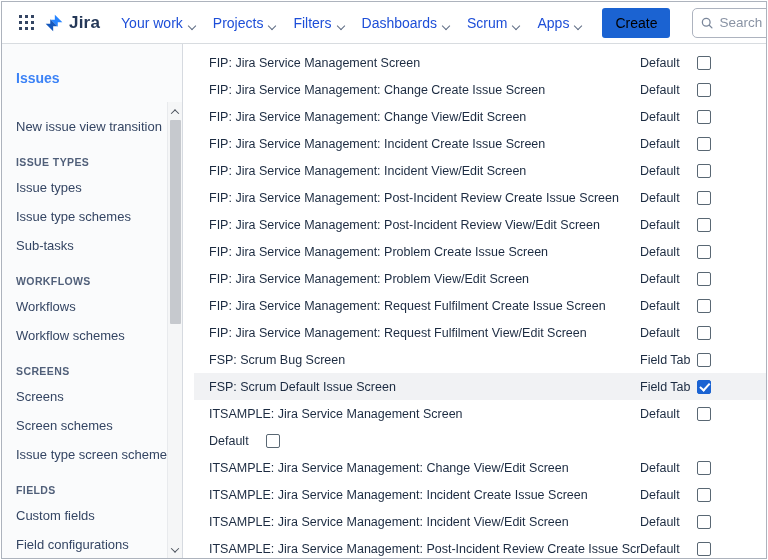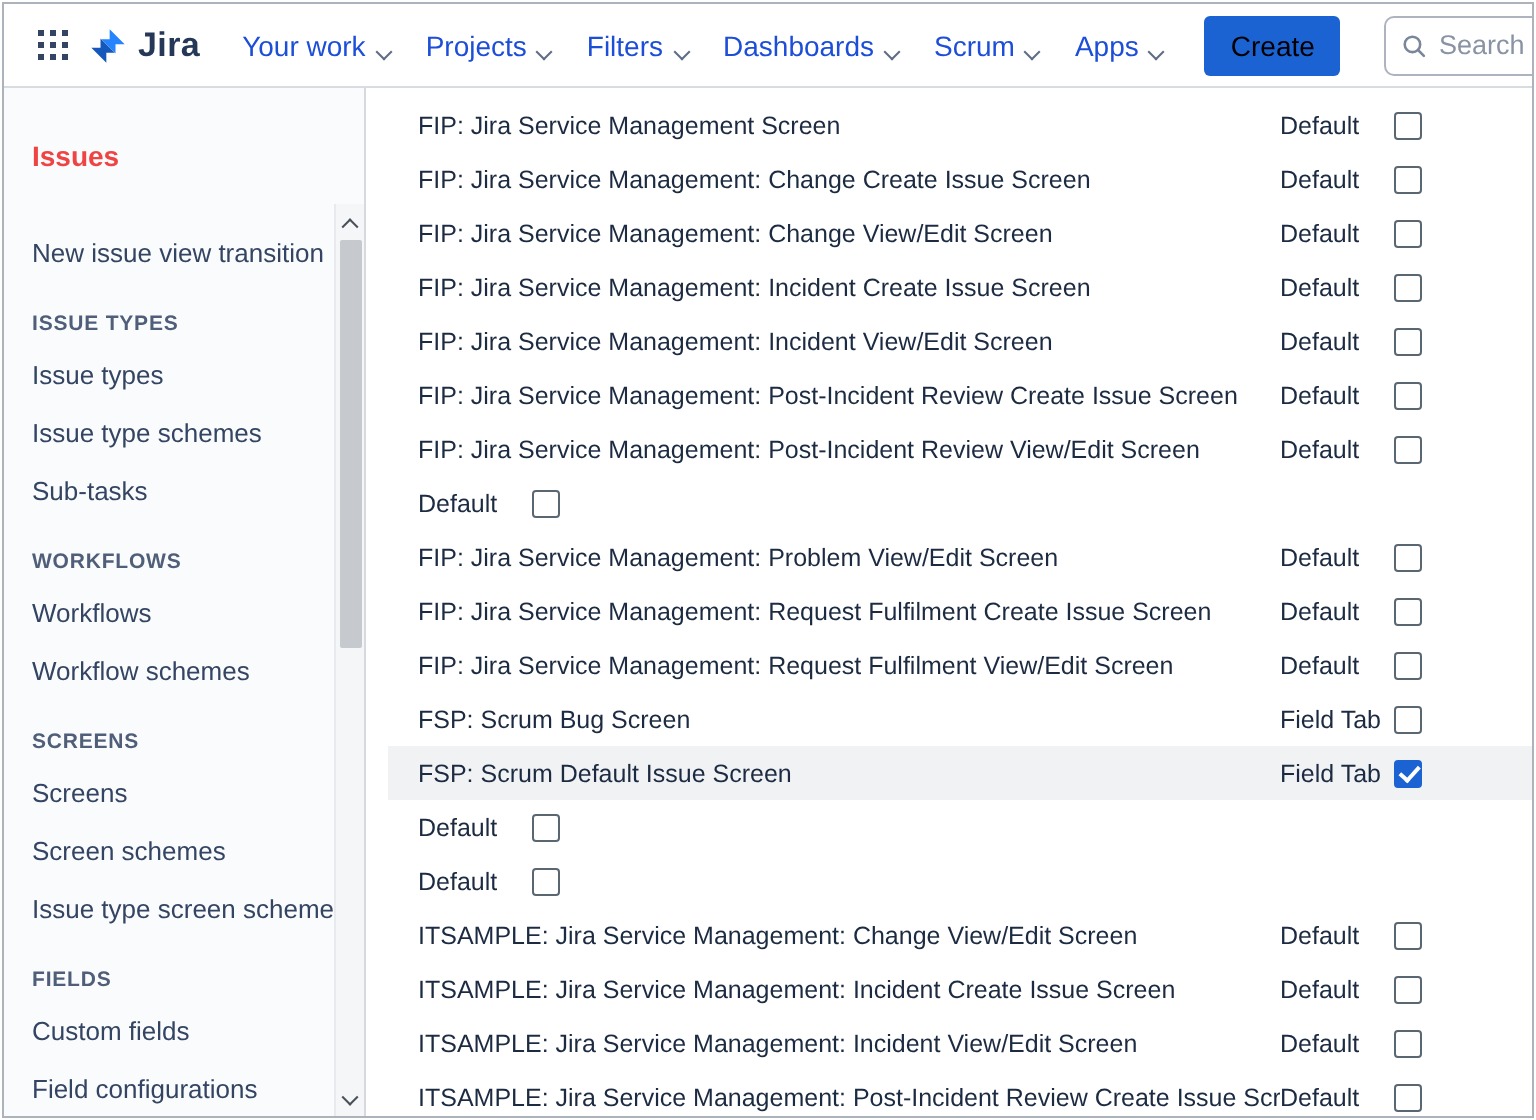--- a/index.html
+++ b/index.html
@@ -31,21 +31,21 @@
     color: #172B4D; background: transparent; font-family: "Liberation Sans", sans-serif; }
   .search-box input::placeholder { color: #8993A4; }
 
   
   .main { display: flex; height: 516px; }
 
   
   .sidebar { position: relative; width: 181px; flex: none; background: #FAFBFC;
     border-right: 1px solid #D6DAE0; }
   .side-title { height: 58px; padding: 26px 14px 0; font-size: 14px; font-weight: 700;
-    color: #ef4444; }
+    color: #3b82f6; }
   .side-nav { position: absolute; top: 58px; bottom: 0; left: 0; right: 15px;
     overflow: hidden; padding-top: 10px; }
   .side-item { height: 29px; display: flex; align-items: center; padding-left: 14px;
     font-size: 13px; color: #344563; cursor: pointer; white-space: nowrap; }
   .side-header { margin-top: 10px; height: 22px; display: flex; align-items: center;
     padding-left: 14px; font-size: 10.5px; font-weight: 700; color: #505F79;
     letter-spacing: .4px; }
   .side-scrollbar { position: absolute; top: 58px; bottom: 0; right: 0; width: 15px;
     background: #F5F6F7; border-left: 1px solid #E8EAED; }
   .sb-arrow { position: absolute; left: 0; width: 14px; height: 16px; display: flex;
@@ -197,20 +197,21 @@
           <div class="row-name">FIP: Jira Service Management: Post-Incident Review Create Issue Screen</div>
           <div class="row-type">Default</div>
           <div class="cb"></div>
         </div>
         <div class="row">
           <div class="row-name">FIP: Jira Service Management: Post-Incident Review View/Edit Screen</div>
           <div class="row-type">Default</div>
           <div class="cb"></div>
         </div>
         <div class="row">
+          <div class="row-name">FIP: Jira Service Management: Problem Create Issue Screen</div>
           <div class="row-type">Default</div>
           <div class="cb"></div>
         </div>
         <div class="row">
           <div class="row-name">FIP: Jira Service Management: Problem View/Edit Screen</div>
           <div class="row-type">Default</div>
           <div class="cb"></div>
         </div>
         <div class="row">
           <div class="row-name">FIP: Jira Service Management: Request Fulfilment Create Issue Screen</div>
@@ -226,20 +227,21 @@
           <div class="row-name">FSP: Scrum Bug Screen</div>
           <div class="row-type">Field Tab</div>
           <div class="cb"></div>
         </div>
         <div class="row selected">
           <div class="row-name">FSP: Scrum Default Issue Screen</div>
           <div class="row-type">Field Tab</div>
           <div class="cb checked"></div>
         </div>
         <div class="row">
+          <div class="row-name">ITSAMPLE: Jira Service Management Screen</div>
           <div class="row-type">Default</div>
           <div class="cb"></div>
         </div>
         <div class="row">
           <div class="row-type">Default</div>
           <div class="cb"></div>
         </div>
         <div class="row">
           <div class="row-name">ITSAMPLE: Jira Service Management: Change View/Edit Screen</div>
           <div class="row-type">Default</div>

